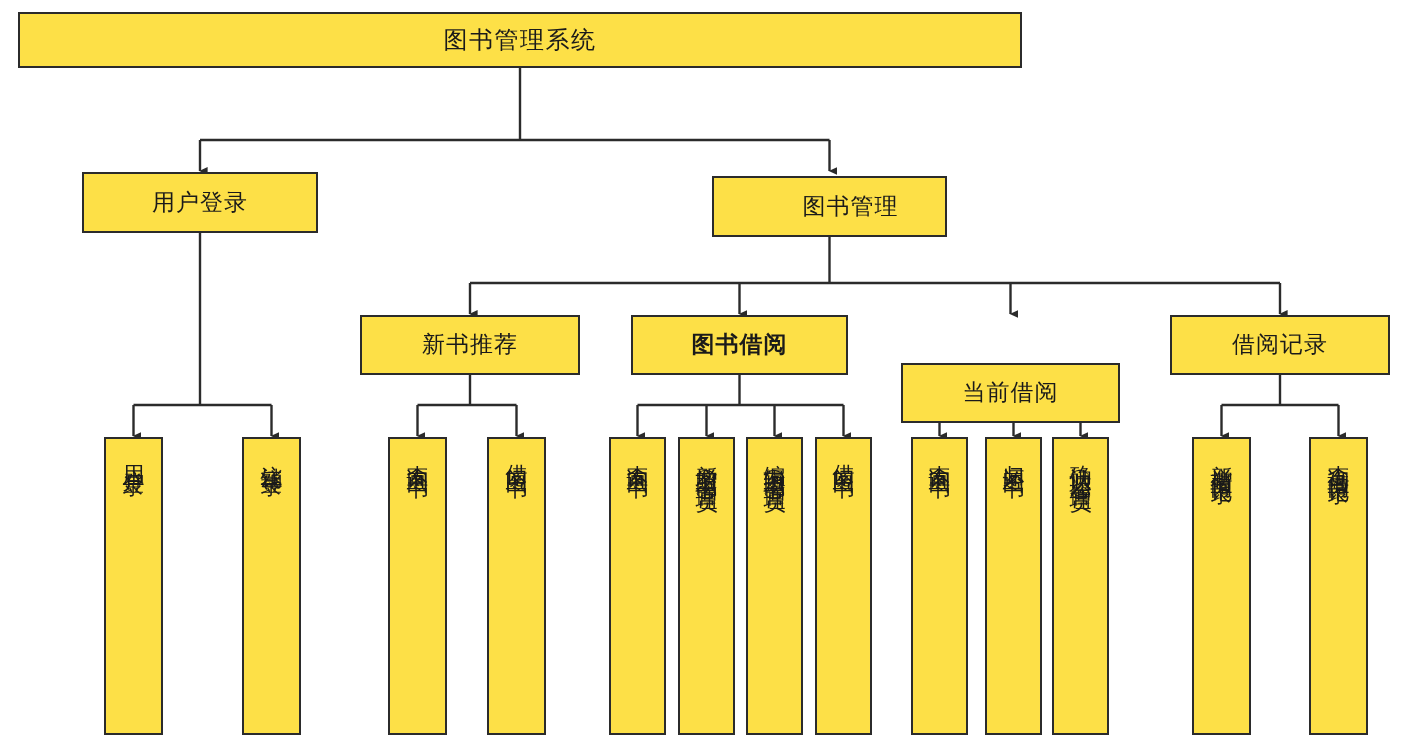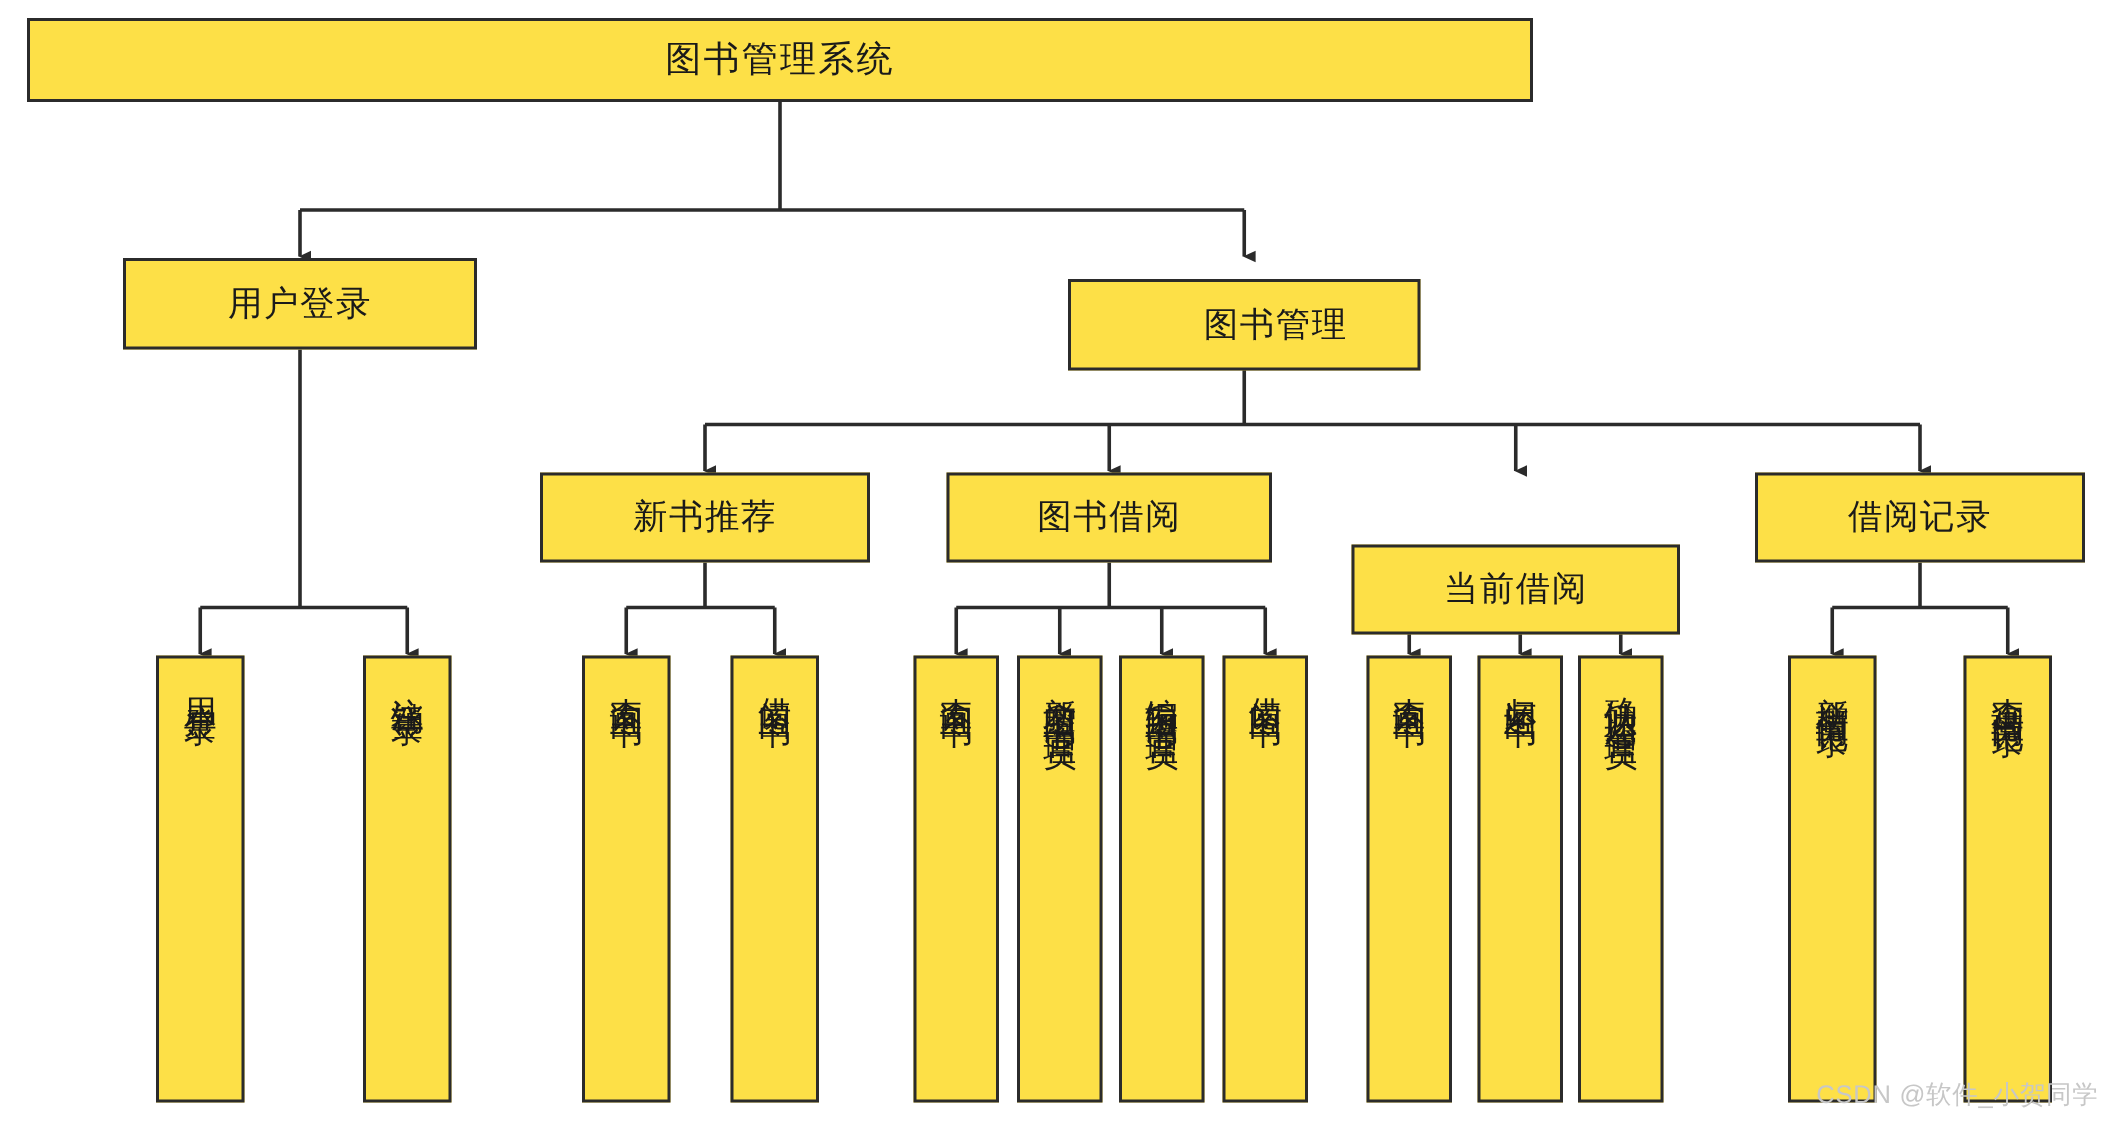--- a/index.html
+++ b/index.html
@@ -123,27 +123,27 @@
       </g>
   </svg>
 
   <div id="nodes">
       <div class="node horiz root" style="left: 18px; top: 12px; width: 1004px; height: 56px; border-color: rgb(43, 43, 43); color: rgb(26, 26, 26);">
         <span class="label">图书管理系统</span>
       </div>
       <div class="node horiz" style="left: 82px; top: 172px; width: 236px; height: 61px; border-color: rgb(43, 43, 43); color: rgb(26, 26, 26);">
         <span class="label">用户登录</span>
       </div>
-      <div class="node horiz" style="left: 712px; top: 186px; width: 235px; height: 61px; border-color: rgb(43, 43, 43); color: rgb(26, 26, 26); padding-left: 42px;">
+      <div class="node horiz" style="left: 712px; top: 176px; width: 235px; height: 61px; border-color: rgb(43, 43, 43); color: rgb(26, 26, 26); padding-left: 42px;">
         <span class="label">图书管理</span>
       </div>
       <div class="node horiz" style="left: 360px; top: 315px; width: 220px; height: 60px; border-color: rgb(43, 43, 43); color: rgb(26, 26, 26);">
         <span class="label">新书推荐</span>
       </div>
-      <div class="node horiz" style="left: 631px; top: 315px; width: 217px; height: 60px; border-color: rgb(43, 43, 43); color: rgb(26, 26, 26);">
+      <div class="node horiz" style="left: 631px; top: 315px; width: 217px; height: 60px; border-color: rgb(43, 43, 43); color: rgb(26, 26, 26); font-weight: bold;">
         <span class="label">图书借阅</span>
       </div>
       <div class="node horiz" style="left: 901px; top: 315px; width: 219px; height: 60px; border-color: rgb(43, 43, 43); color: rgb(26, 26, 26); margin-top: 48px;">
         <span class="label">当前借阅</span>
       </div>
       <div class="node horiz" style="left: 1170px; top: 315px; width: 220px; height: 60px; border-color: rgb(43, 43, 43); color: rgb(26, 26, 26);">
         <span class="label">借阅记录</span>
       </div>
       <div class="node vert" style="left: 104px; top: 437px; width: 59px; height: 298px; border-color: rgb(43, 43, 43); color: rgb(26, 26, 26);">
         <span class="label">用户登录</span>
@@ -179,14 +179,13 @@
         <span class="label">确认归还（管理员）</span>
       </div>
       <div class="node vert" style="left: 1192px; top: 437px; width: 59px; height: 298px; border-color: rgb(43, 43, 43); color: rgb(26, 26, 26);">
         <span class="label">新增借阅记录</span>
       </div>
       <div class="node vert" style="left: 1309px; top: 437px; width: 59px; height: 298px; border-color: rgb(43, 43, 43); color: rgb(26, 26, 26);">
         <span class="label">查询借阅记录</span>
       </div>
     </div>
 
-  <div class="watermark">CSDN @软件_小贺同学</div>
 </div>
 
 </body></html>

